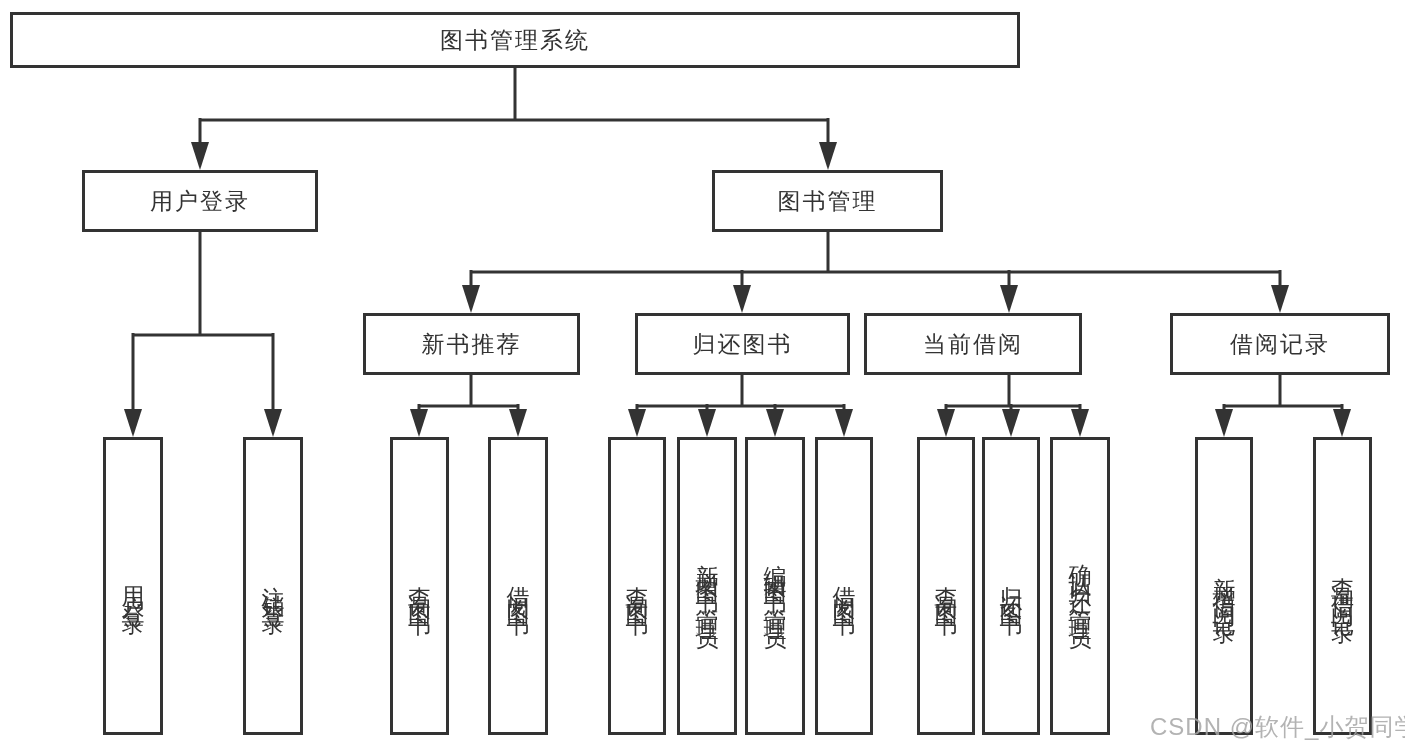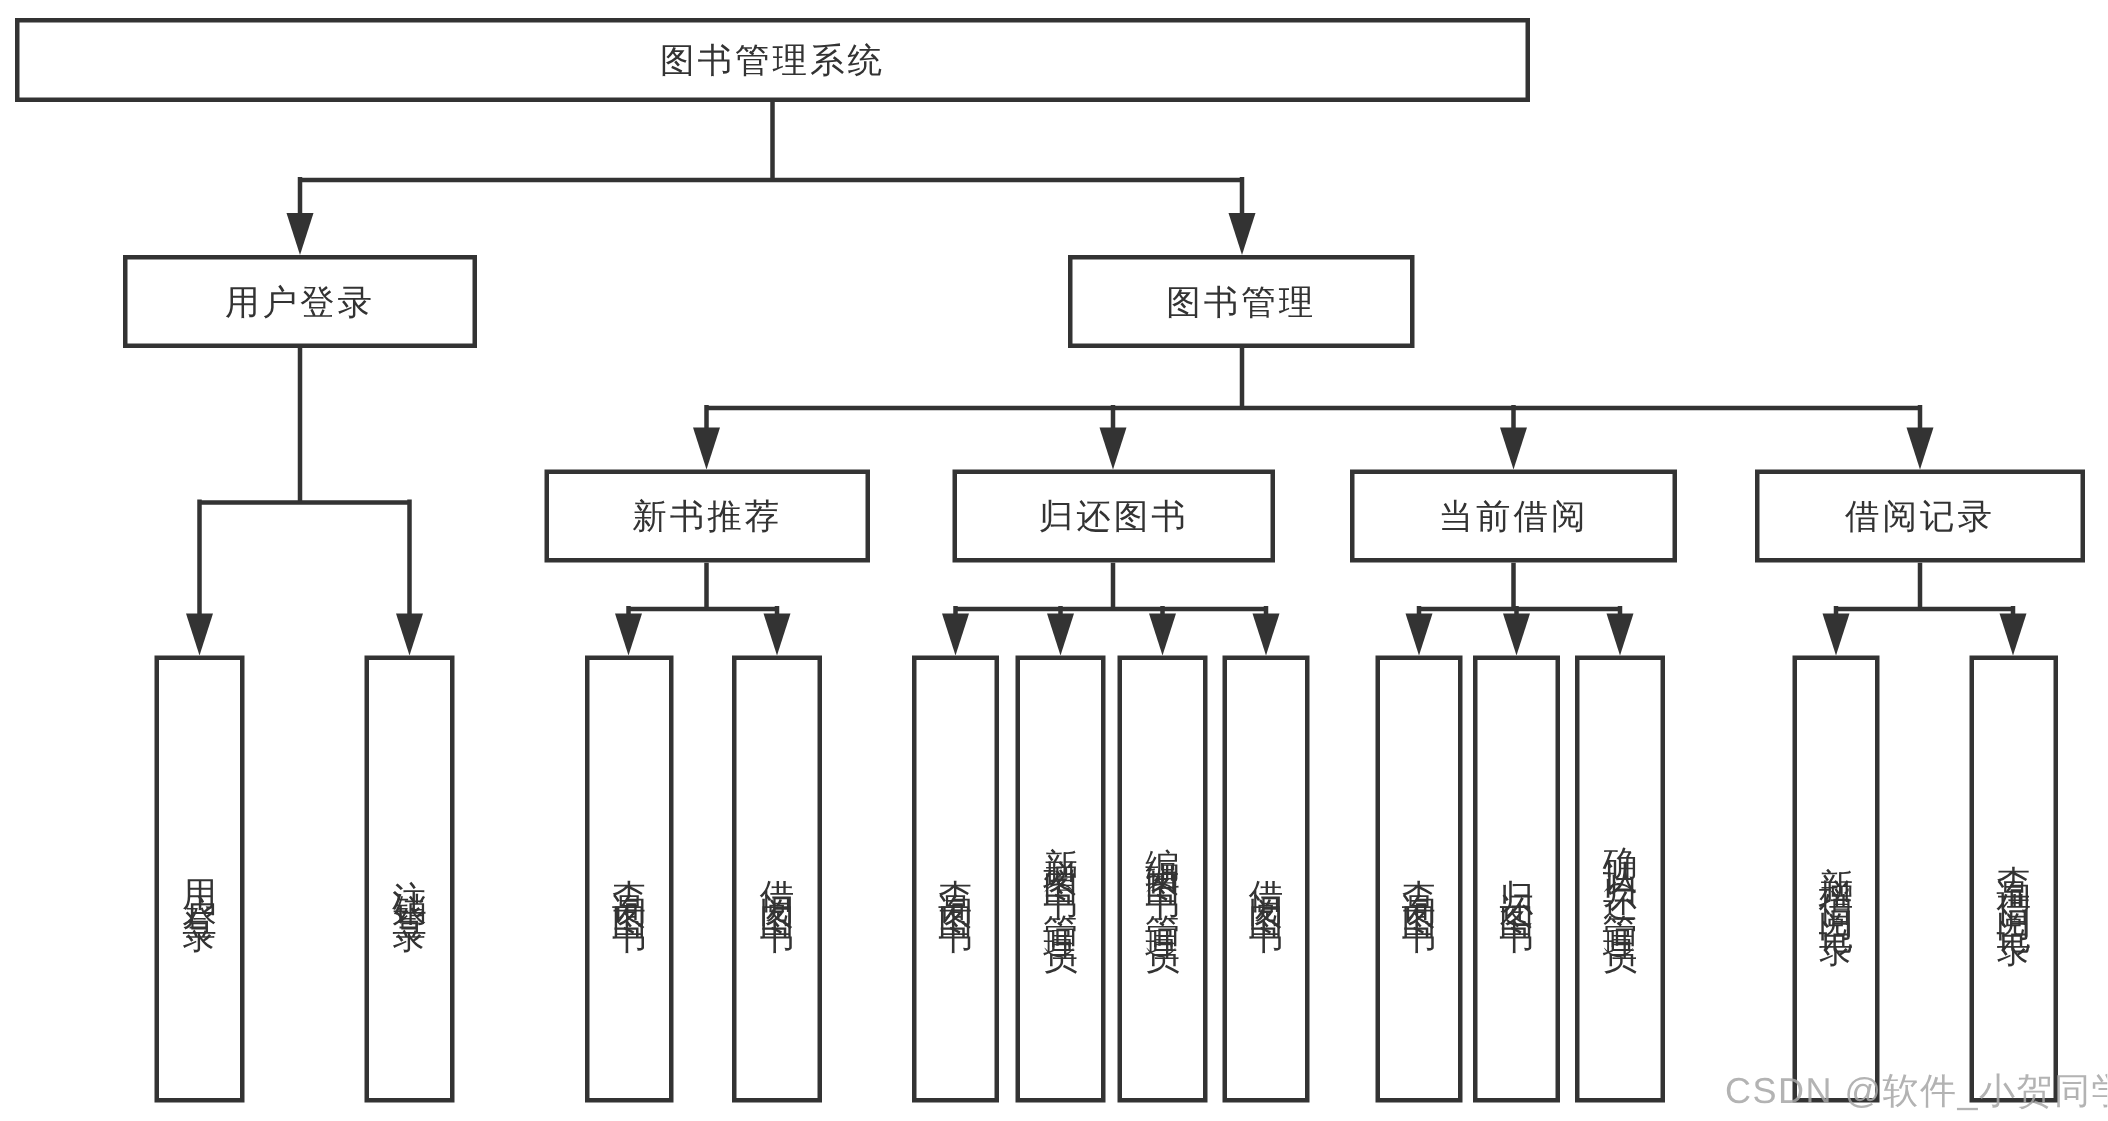--- a/index.html
+++ b/index.html
@@ -100,21 +100,21 @@
   <div class="node hnode" style="left:712px;top:170px;width:231px;height:62px">
     <span>图书管理</span>
   </div>
 
   <div class="node hnode" style="left:363px;top:313px;width:217px;height:62px">
     <span>新书推荐</span>
   </div>
   <div class="node hnode" style="left:635px;top:313px;width:215px;height:62px">
     <span>归还图书</span>
   </div>
-  <div class="node hnode" style="left:900px;top:313px;width:218px;height:62px">
+  <div class="node hnode" style="left:864px;top:313px;width:218px;height:62px">
     <span>当前借阅</span>
   </div>
   <div class="node hnode" style="left:1170px;top:313px;width:220px;height:62px">
     <span>借阅记录</span>
   </div>
 
   <div class="node vnode" style="left:103px;top:437px;width:60px;height:298px">
     <span class="vtext">用户登录</span>
   </div>
   <div class="node vnode" style="left:243px;top:437px;width:60px;height:298px">

